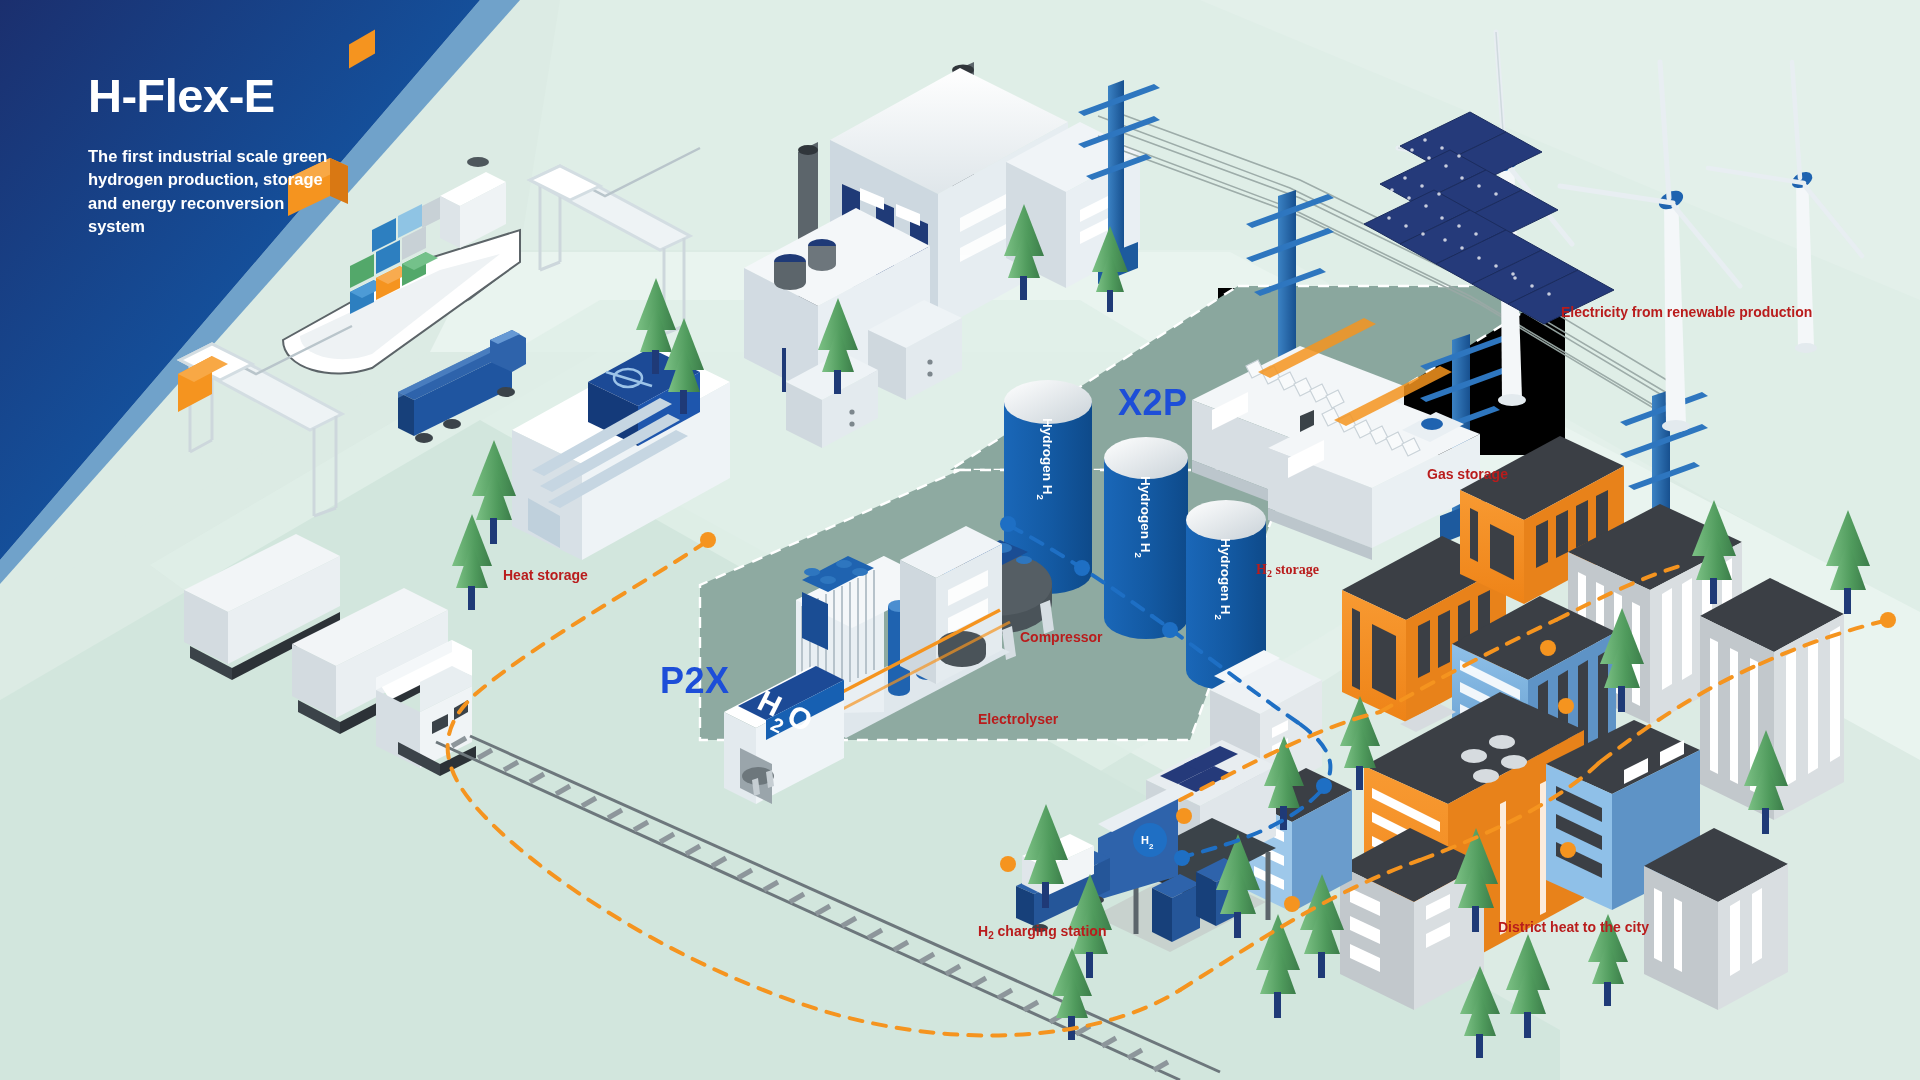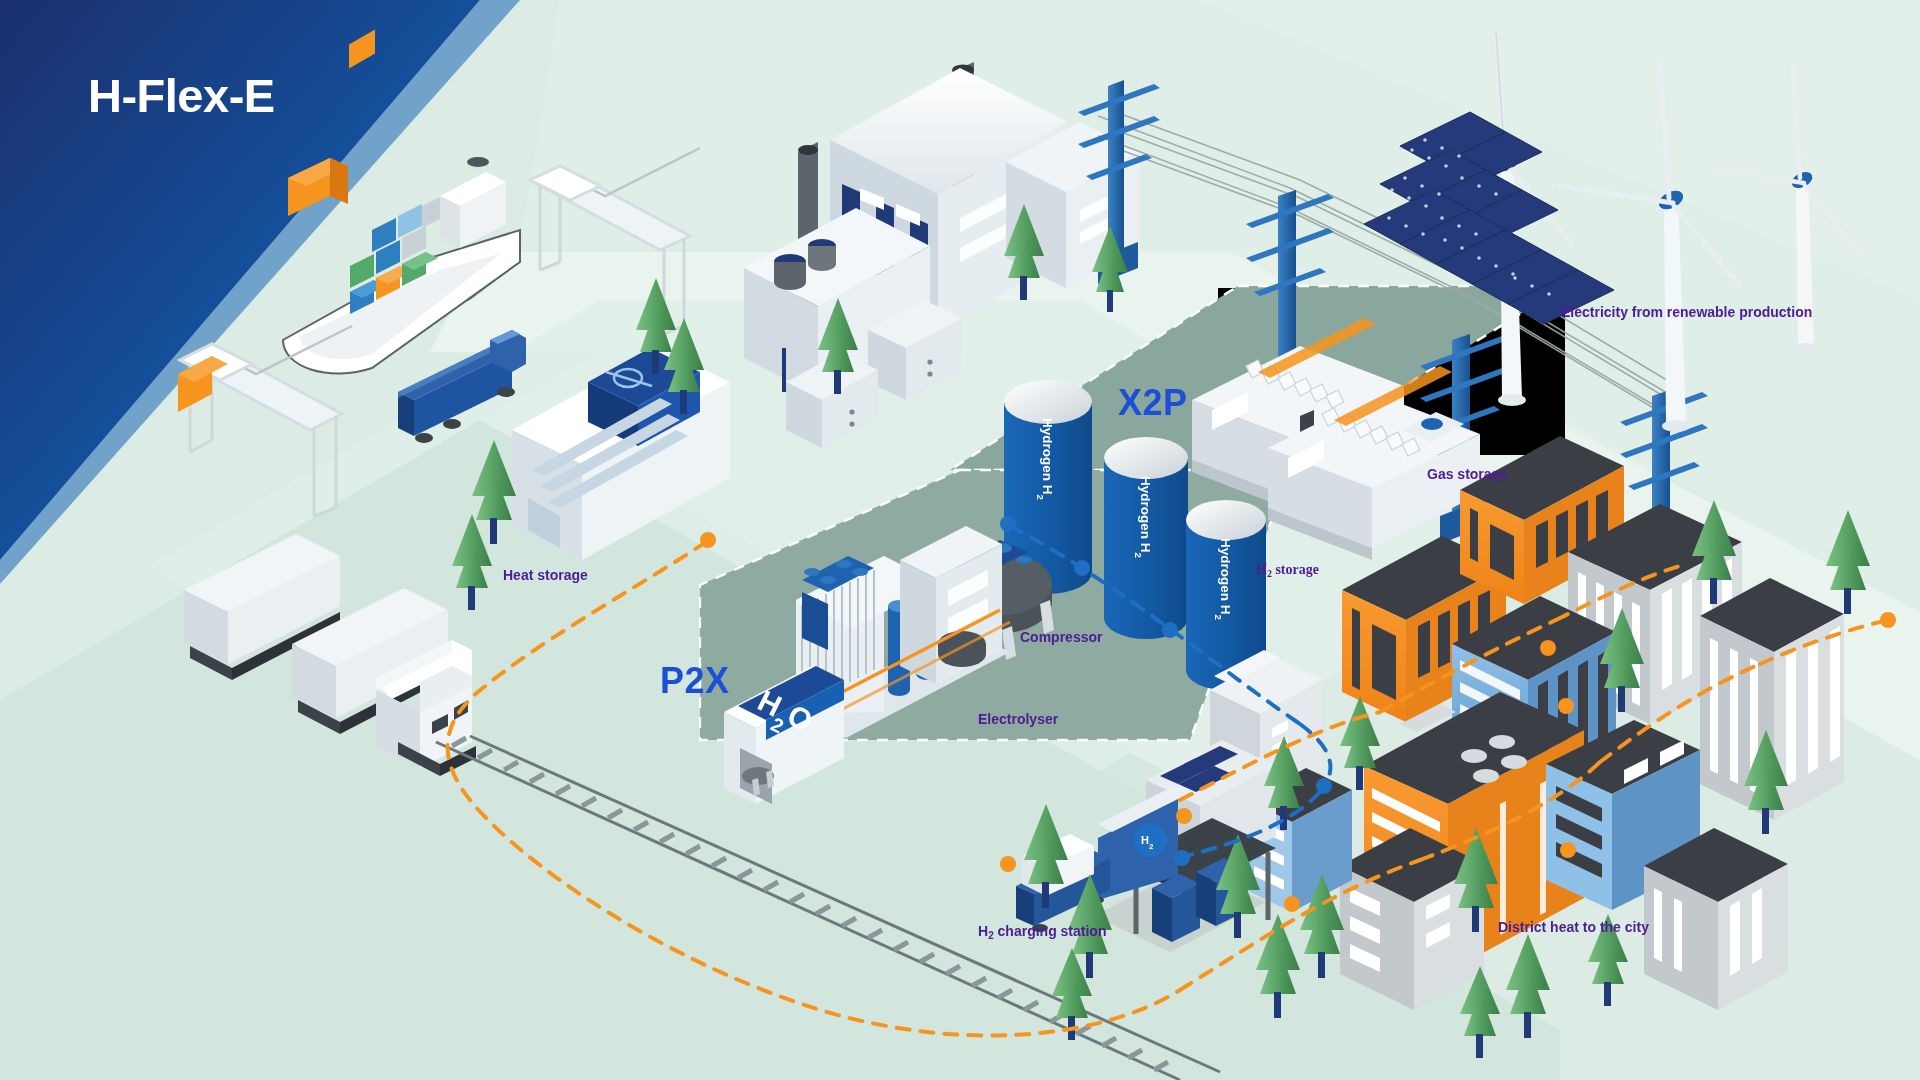--- a/index.html
+++ b/index.html
@@ -18,21 +18,21 @@
     font-size:47px; font-weight:bold; color:#ffffff; letter-spacing:-0.5px; line-height:1;
   }
   #title-block p {
     margin-top:26px; font-size:16.5px; font-weight:bold; color:#ffffff;
     line-height:1.42; max-width:250px;
   }
 
   
   .lbl {
     position:absolute; z-index:40;
-    font-size:14px; font-weight:bold; color:#4c1d95;
+    font-size:14px; font-weight:bold; color:#b91c1c;
     white-space:nowrap; line-height:1;
   }
   .lbl sub { font-size:10px; vertical-align:baseline; position:relative; top:3px; }
   .zone-lbl {
     position:absolute; z-index:35;
     font-size:36px; font-weight:bold; color:#1d4ed8; letter-spacing:0.5px;
   }
   .tank-lbl {
     position:absolute; z-index:36; color:#fff; font-weight:bold; font-size:13.5px;
     white-space:nowrap; transform-origin:0 0;
@@ -996,20 +996,21 @@
       <circle cx="1082" cy="568" r="8"></circle>
       <circle cx="1170" cy="630" r="8"></circle>
       <circle cx="1324" cy="786" r="8"></circle>
       <circle cx="1182" cy="858" r="8"></circle>
     </g>
 
   </svg>
 
   <div id="title-block">
     <h1>H-Flex-E</h1>
+    <p>The first industrial scale green hydrogen production, storage and energy reconversion system</p>
   </div>
 
   <div class="zone-lbl" style="left:660px; top:660px;">P2X</div>
   <div class="zone-lbl" style="left:1118px; top:382px;">X2P</div>
 
   <div class="tank-lbl" style="left:1055px; top:418px; transform:rotate(90deg);">
     <span>Hydrogen H<sub>2</sub></span>
   </div>
   <div class="tank-lbl" style="left:1153px; top:476px; transform:rotate(90deg);">
     <span>Hydrogen H<sub>2</sub></span>

